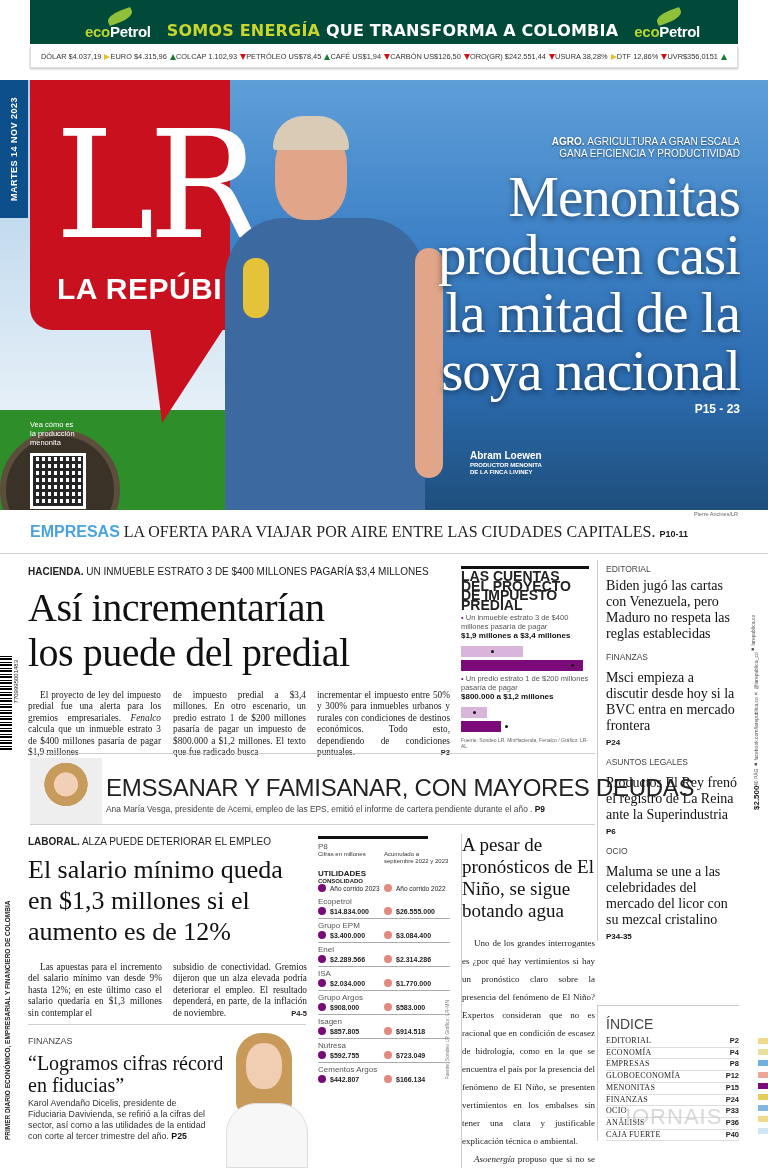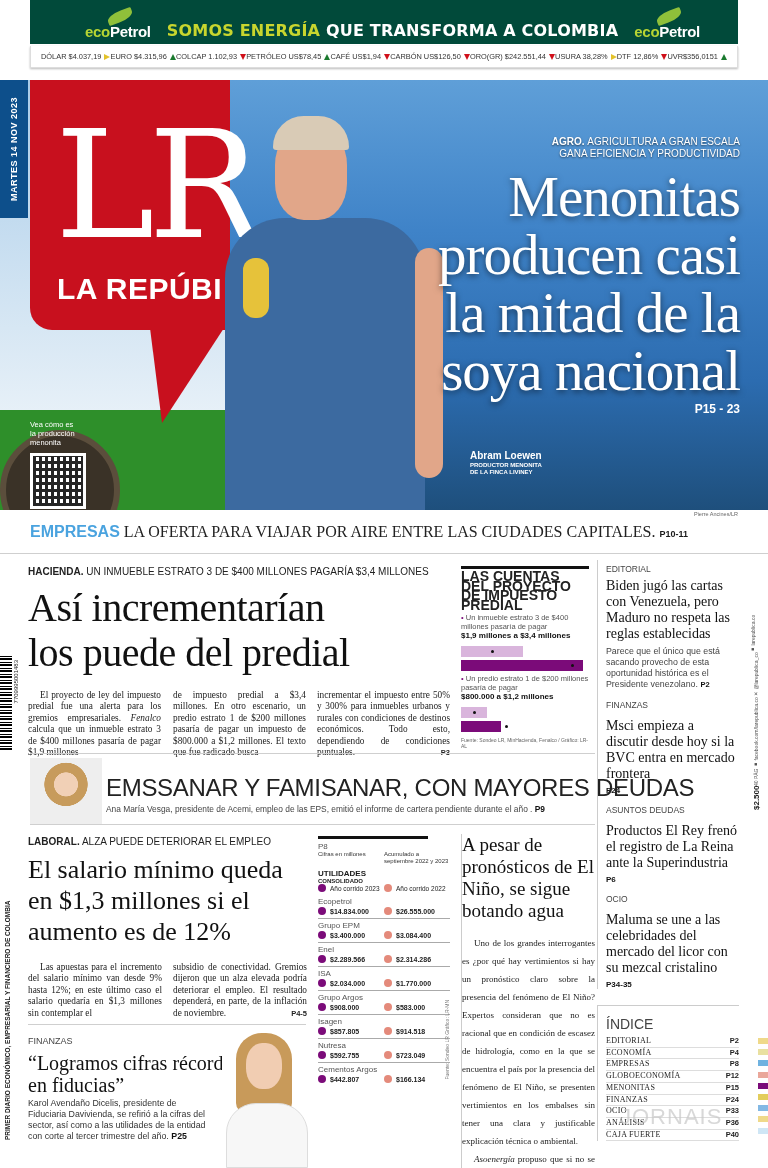--- a/index.html
+++ b/index.html
@@ -217,25 +217,24 @@
     </div>
   <div class="bar" style="width:40px;background:#7b0b79">
       <span class="pin" style="left:44px"></span>
     </div>
   <div id="src1">Fuente: Sondeo LR, MinHacienda, Fenalco / Gráfico: LR-AL</div>
 </div>
 
 <div id="rightcol" class="abs">
   <div class="rsec">EDITORIAL</div>
   <div class="rhead lserif">Biden jugó las cartas con Venezuela, pero Maduro no respeta las reglas establecidas</div>
-  <div class="rdek"><span>Parece que el único que está sacando provecho de esta oportunidad histórica es el Presidente venezolano.</span> <b style="font-size:7.5px;color:#111">P2</b></div>
   <div class="rsec" style="margin-top:10px">FINANZAS</div>
   <div class="rhead lserif" style="margin-top:8px">Msci empieza a discutir desde hoy si la BVC entra en mercado frontera</div>
   <div class="rpg">P24</div>
-  <div class="rsec" style="margin-top:10px">ASUNTOS DEUDAS</div>
+  <div class="rsec" style="margin-top:10px">ASUNTOS LEGALES</div>
   <div class="rhead lserif" style="margin-top:8px">Productos El Rey frenó el registro de La Reina ante la Superindustria</div>
   <div class="rpg">P6</div>
   <div class="rsec" style="margin-top:10px">OCIO</div>
   <div class="rhead lserif" style="margin-top:8px">Maluma se une a las celebridades del mercado del licor con su mezcal cristalino</div>
   <div class="rpg">P34-35</div>
 </div>
 <div id="sidebar-right" class="abs">
   <span class="price">$2.500</span>
   <span style="margin-right:6px">40 PÁG</span>
   <span style="margin-right:6px">■ <span>facebook.com/larepublica.co</span></span>

